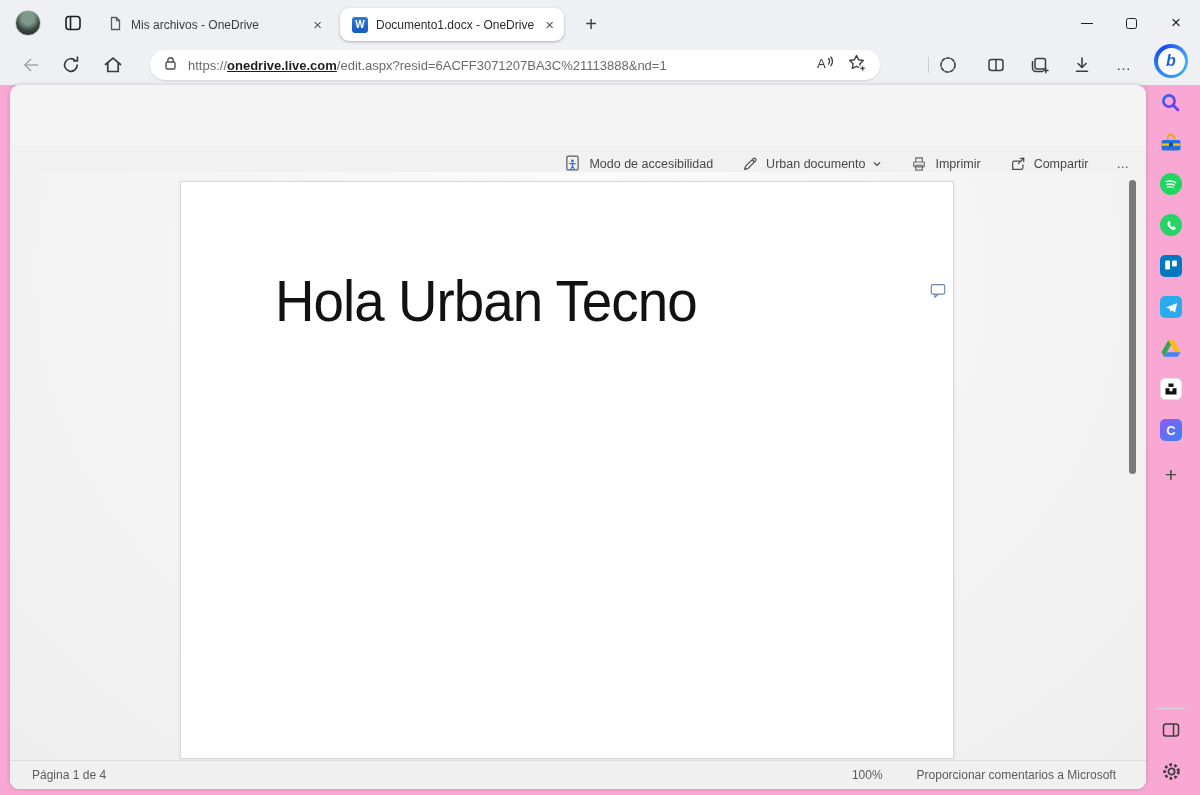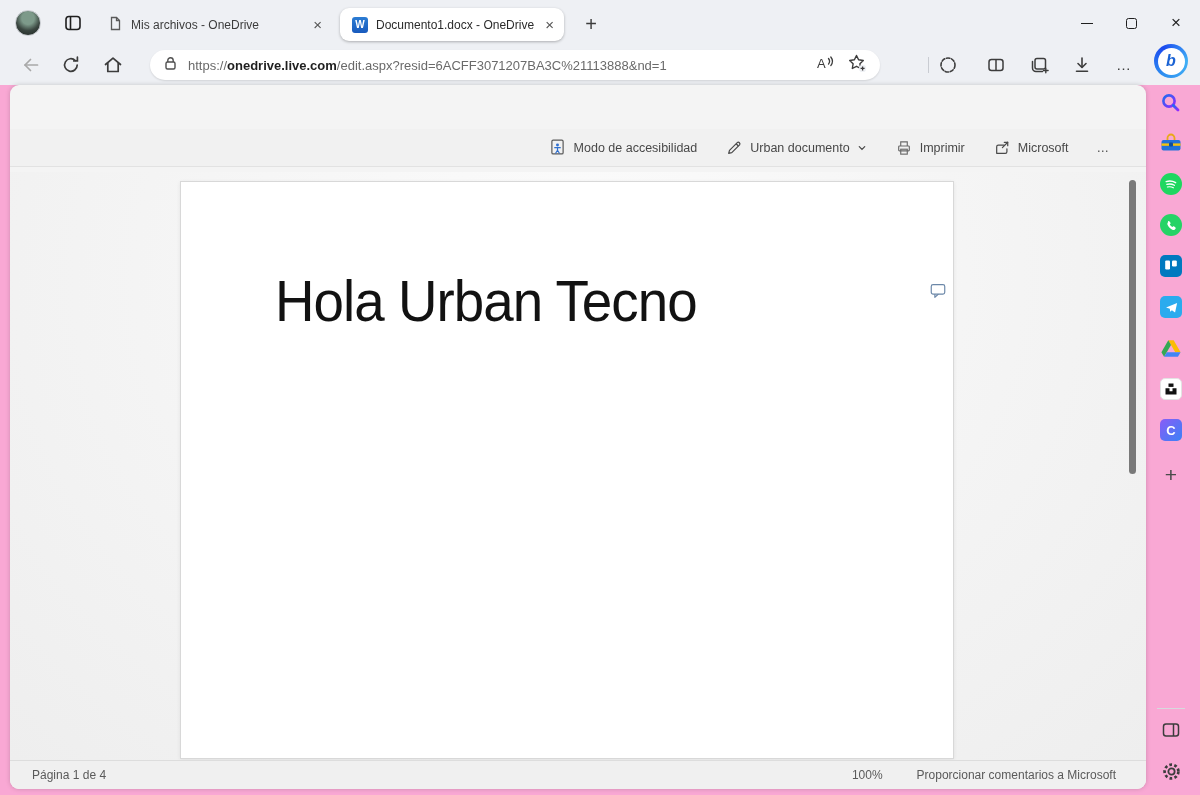--- a/index.html
+++ b/index.html
@@ -26,21 +26,21 @@
   .wc-min i { display:block; width:12px; height:0; border-top:1.5px solid #1f1f1f; }
   .wc-max i { display:block; width:11px; height:11px; border:1.5px solid #1f1f1f; border-radius:2.5px; }
 
   
   .navbar { position:absolute; left:0; top:45px; width:1200px; height:40px; background:#eef0f4; }
   .nav-icon { position:absolute; top:9px; width:22px; height:22px; }
   .url-pill { position:absolute; left:150px; top:5px; width:730px; height:30px; background:#fff; border-radius:15px;
     box-shadow:0 1px 2px rgba(0,0,0,.12); display:flex; align-items:center; }
   .url-lock { margin-left:12px; flex:0 0 auto; }
   .url-text { margin-left:9px; font-size:13px; color:#6a6a6a; white-space:nowrap; overflow:hidden; flex:1 1 auto; }
-  .url-text b { color:#1f1f1f; font-weight:700; }
+  .url-text b { color:#1f1f1f; font-weight:700;text-decoration:underline; }
   .pill-actions { display:flex; align-items:center; gap:10px; margin-right:12px; flex:0 0 auto; }
   .nav-divider { position:absolute; left:928px; top:12px; width:1px; height:16px; background:#c9ccd2; }
   .more-dots { font-size:15px; letter-spacing:1px; color:#3c3c3c; text-align:center; line-height:22px; }
   .copilot { position:absolute; left:1154px; top:44px; width:34px; height:34px; border-radius:50%;
     background:conic-gradient(from 210deg, #2e8ff0, #1b4aef, #41b0f5, #2e8ff0); display:flex; align-items:center; justify-content:center; }
   .copilot-inner { width:27px; height:27px; border-radius:50%; background:#fff; display:flex; align-items:center; justify-content:center;
     font-weight:700; font-style:italic; font-size:16px; color:#1b63d4; }
 
   
   .word-card { position:absolute; left:10px; top:85px; width:1136px; height:704px; background:#f4f4f4;
@@ -48,22 +48,22 @@
   .word-header { position:absolute; left:0; top:0; width:1136px; height:48px; background:#1b63c5; border-radius:9px 9px 0 0; }
   .grid-icon { position:absolute; left:20px; top:14px; width:21px; height:21px;
     background-image:radial-gradient(circle, #fff 1.7px, transparent 2px); background-size:7.5px 7.5px; background-position:1px 1px; }
   .word-brand { position:absolute; left:53px; top:14px; color:#fff; font-size:15px; font-weight:700; letter-spacing:.2px; }
   .doc-title { position:absolute; left:50%; transform:translateX(-50%); top:0; height:48px; display:flex; align-items:center; gap:6px;
     color:#fff; font-size:14px; }
   .hdr-gear { position:absolute; right:52px; top:13px; width:22px; height:22px; color:#e8f0fc; }
   .hdr-avatar { position:absolute; right:14px; top:9px; width:30px; height:30px; border-radius:50%;
     background:radial-gradient(circle at 50% 30%, #7d9a8a 0 30%, #3a4640 60%, #1d2320 100%); border:1.5px solid #dfe9f8; }
 
-  .word-toolbar { position:absolute; left:0; top:44px; width:1136px; height:38px; background:#f1f1f1; border-bottom:1px solid #e2e2e2;
-    display:flex; align-items:center; justify-content:flex-end; gap:28px; padding-right:36px; }
+  .word-toolbar { position:absolute; left:0; top:60px; width:1136px; height:38px; background:#f1f1f1; border-bottom:1px solid #e2e2e2;
+    display:flex; align-items:center; justify-content:flex-end; gap:28px; padding-right:16px; }
   .tb-btn { display:flex; align-items:center; gap:7px; font-size:12.5px; color:#484848; }
   .tb-btn svg { flex:0 0 auto; }
 
   .doc-viewport { position:absolute; left:0; top:87px; width:1136px; height:588px; overflow:hidden;
     background:radial-gradient(ellipse at 50% 18%, #fcfcfc 0%, #f4f4f4 55%, #eeeeee 100%); }
   .doc-page { position:absolute; left:170px; top:9px; width:774px; height:578px; background:#fff;
     border:1px solid #d8d8d8; box-shadow:0 1px 4px rgba(0,0,0,.07); }
   .doc-text { position:absolute; left:94px; top:86px; font-size:57px; color:#121212; letter-spacing:-1px;
     transform:scaleX(.96); transform-origin:left top; white-space:nowrap; }
   .comment-bubble { position:absolute; left:748px; top:100px; width:18px; height:18px; }
@@ -237,21 +237,21 @@
             <rect x="7" y="12.5" width="8" height="6"></rect>
         </svg>
         <span>Imprimir</span>
       </span>
       <span class="tb-btn">
         <svg width="18" height="18" viewBox="0 0 22 22" fill="none" stroke="#4a4a4a" stroke-width="1.5" stroke-linecap="round" stroke-linejoin="round">
           <path d="M13.5 7.5 H6.5 a2 2 0 0 0 -2 2 V17.5 H15 a2 2 0 0 0 2-2 V12"></path>
           <path d="M11.5 10.5 18 4"></path>
             <path d="M13.8 4 H18 V8.2"></path>
         </svg>
-        <span>Microsoft</span>
+        <span>Compartir</span>
       </span>
       <span class="tb-btn more-dots">…</span>
     </div>
 
     <div class="doc-viewport">
       <div class="doc-page">
         <div class="doc-text">Hola Urban Tecno</div>
         <span class="comment-bubble">
           <svg width="18" height="18" viewBox="0 0 20 20" fill="none" stroke="#6b87a8" stroke-width="1.3" stroke-linejoin="round">
             <rect x="2.5" y="3" width="15" height="10.5" rx="2"></rect>

